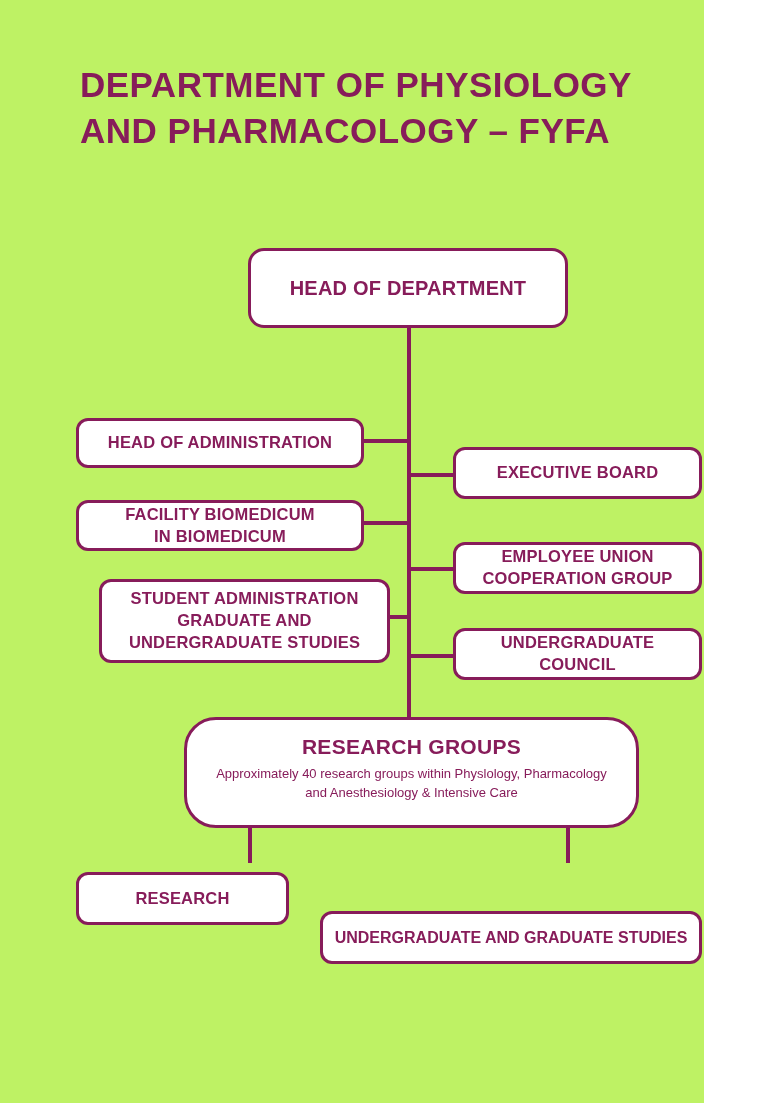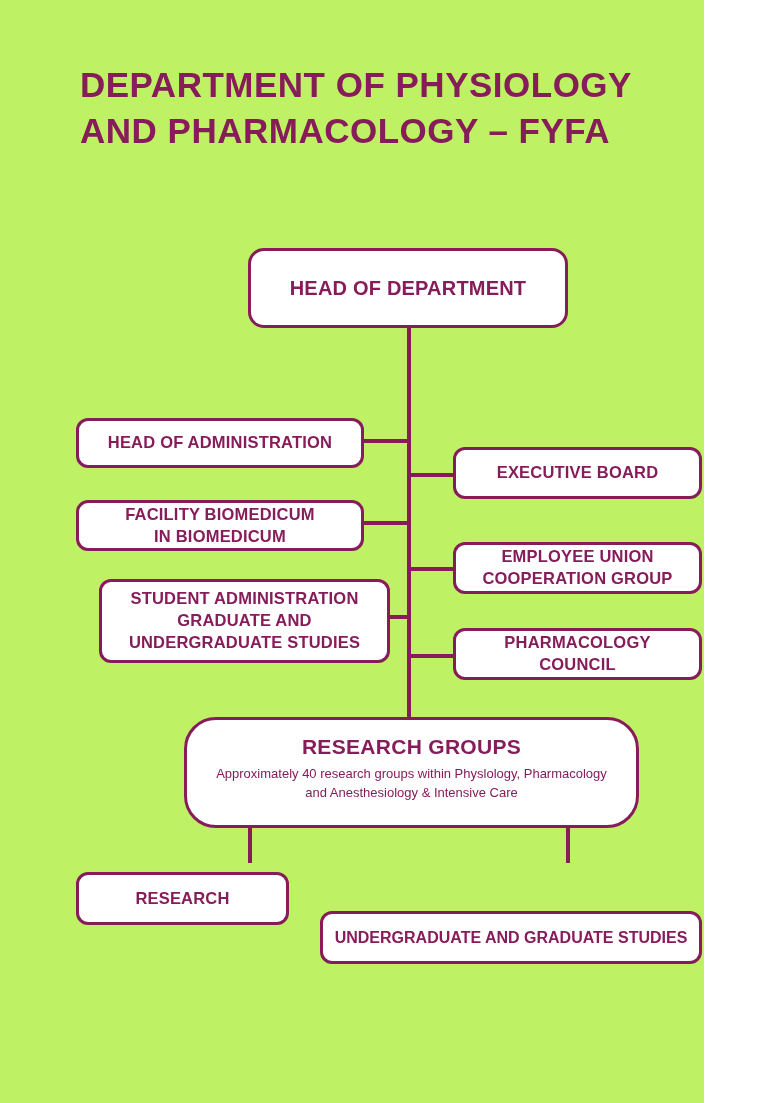--- a/index.html
+++ b/index.html
@@ -107,21 +107,21 @@
   <div class="node node-exec">
     <div>EXECUTIVE BOARD</div>
   </div>
 
   <div class="node node-union">
     <div>EMPLOYEE UNION</div>
     <div>COOPERATION GROUP</div>
   </div>
 
   <div class="node node-council">
-    <div>PHARMACOLOGY</div>
+    <div>UNDERGRADUATE</div>
     <div>COUNCIL</div>
   </div>
 
   <div class="node node-research-groups">
     <div class="rg-title">RESEARCH GROUPS</div>
     <div class="rg-desc">Approximately 40 research groups within Physlology, Pharmacology</div>
     <div class="rg-desc">and Anesthesiology &amp; Intensive Care</div>
   </div>
 
   <div class="node node-research">

